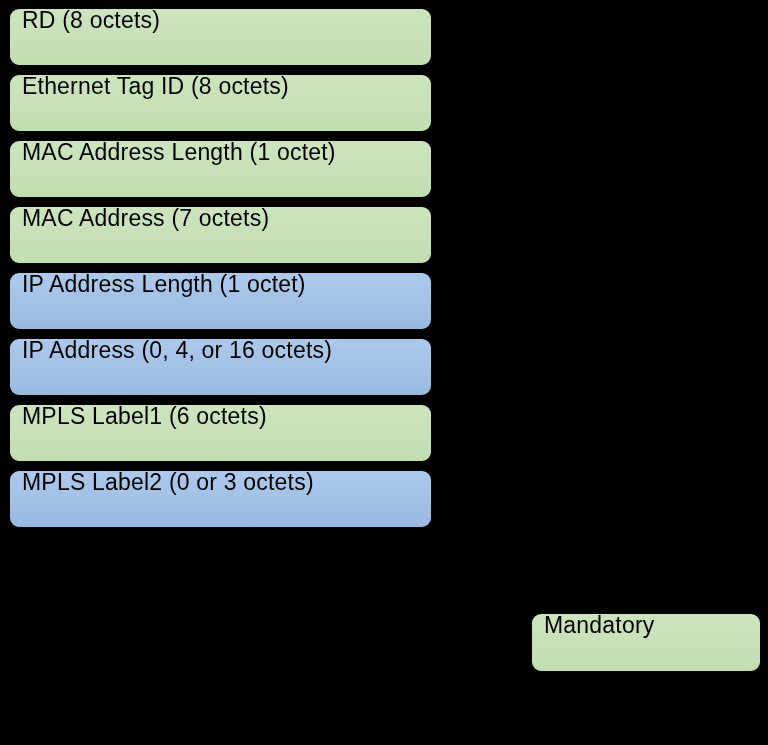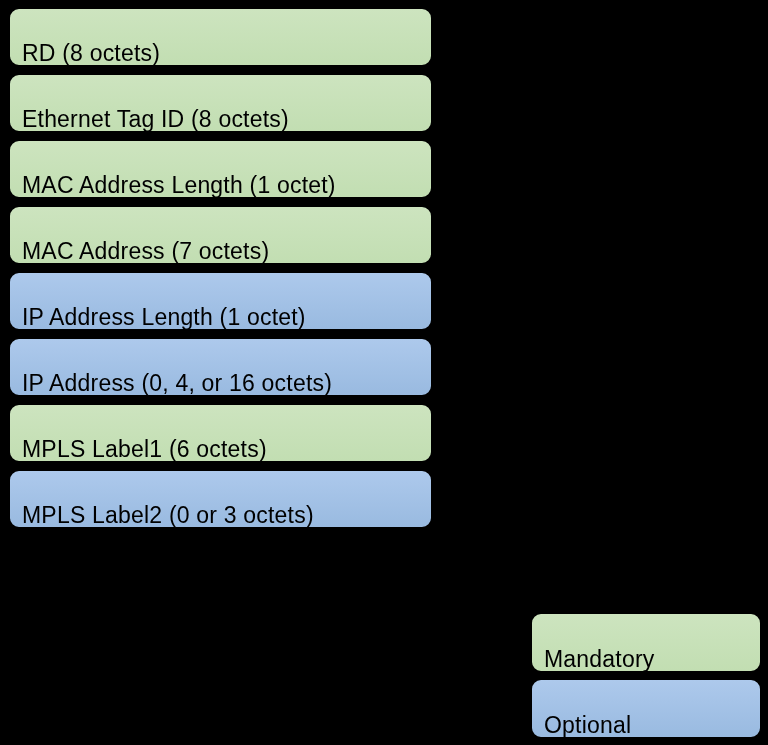--- a/index.html
+++ b/index.html
@@ -24,29 +24,28 @@
     flex-direction: column;
     gap: 6px;
   }
   .legend {
     position: absolute;
     left: 530px;
     top: 612px;
     width: 232px;
     display: flex;
     flex-direction: column;
-    gap: 5px;
   }
   .box {
     box-sizing: border-box;
     height: 60px;
     border: 2px solid #000000;
     border-radius: 11px;
     display: flex;
-    align-items: flex-end;
+    align-items: flex-start;
     padding-left: 12px;
     font-size: 23px;
     line-height: 1;
     color: #000000;
     letter-spacing: 0.2px;
   }
   .legend .box {
     height: 61px;
   }
   .box.mandatory {
@@ -83,17 +82,14 @@
         <span>MPLS Label1 (6 octets)</span>
       </div>
       <div class="box optional">
         <span>MPLS Label2 (0 or 3 octets)</span>
       </div>
     </div>
   <div class="legend" id="legend">
       <div class="box mandatory">
         <span>Mandatory</span>
       </div>
-      <div class="box optional">
-        <span>Optional</span>
-      </div>
     </div>
 </div>
 
 </body></html>

